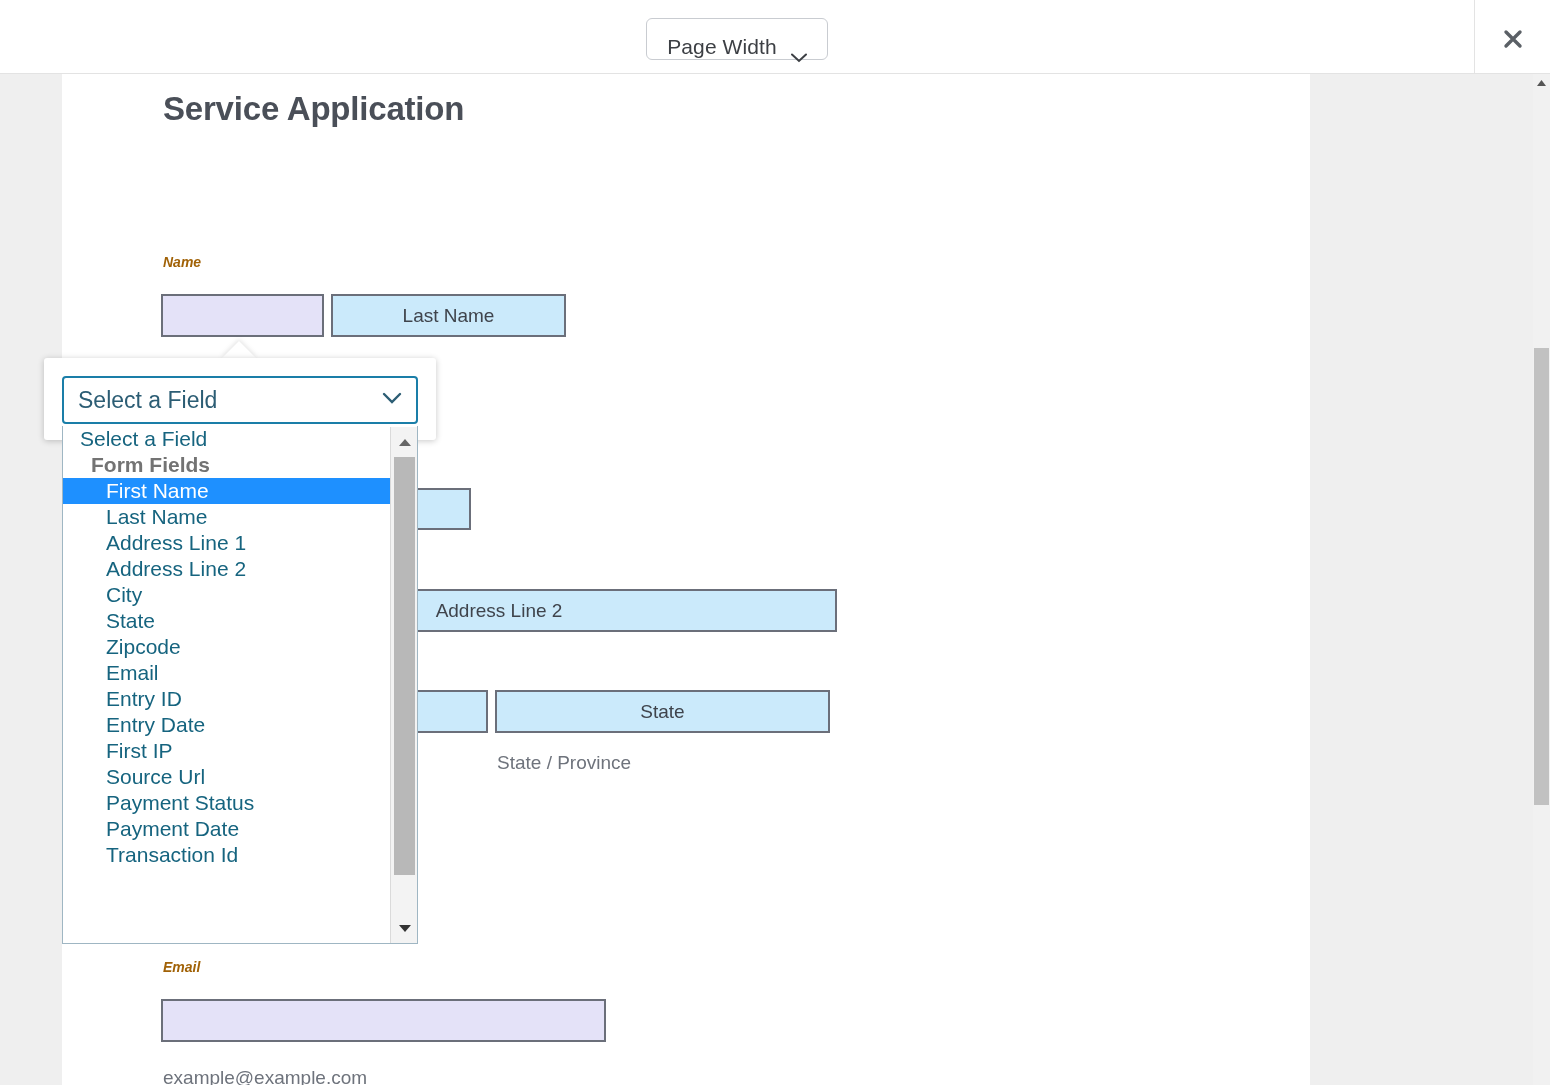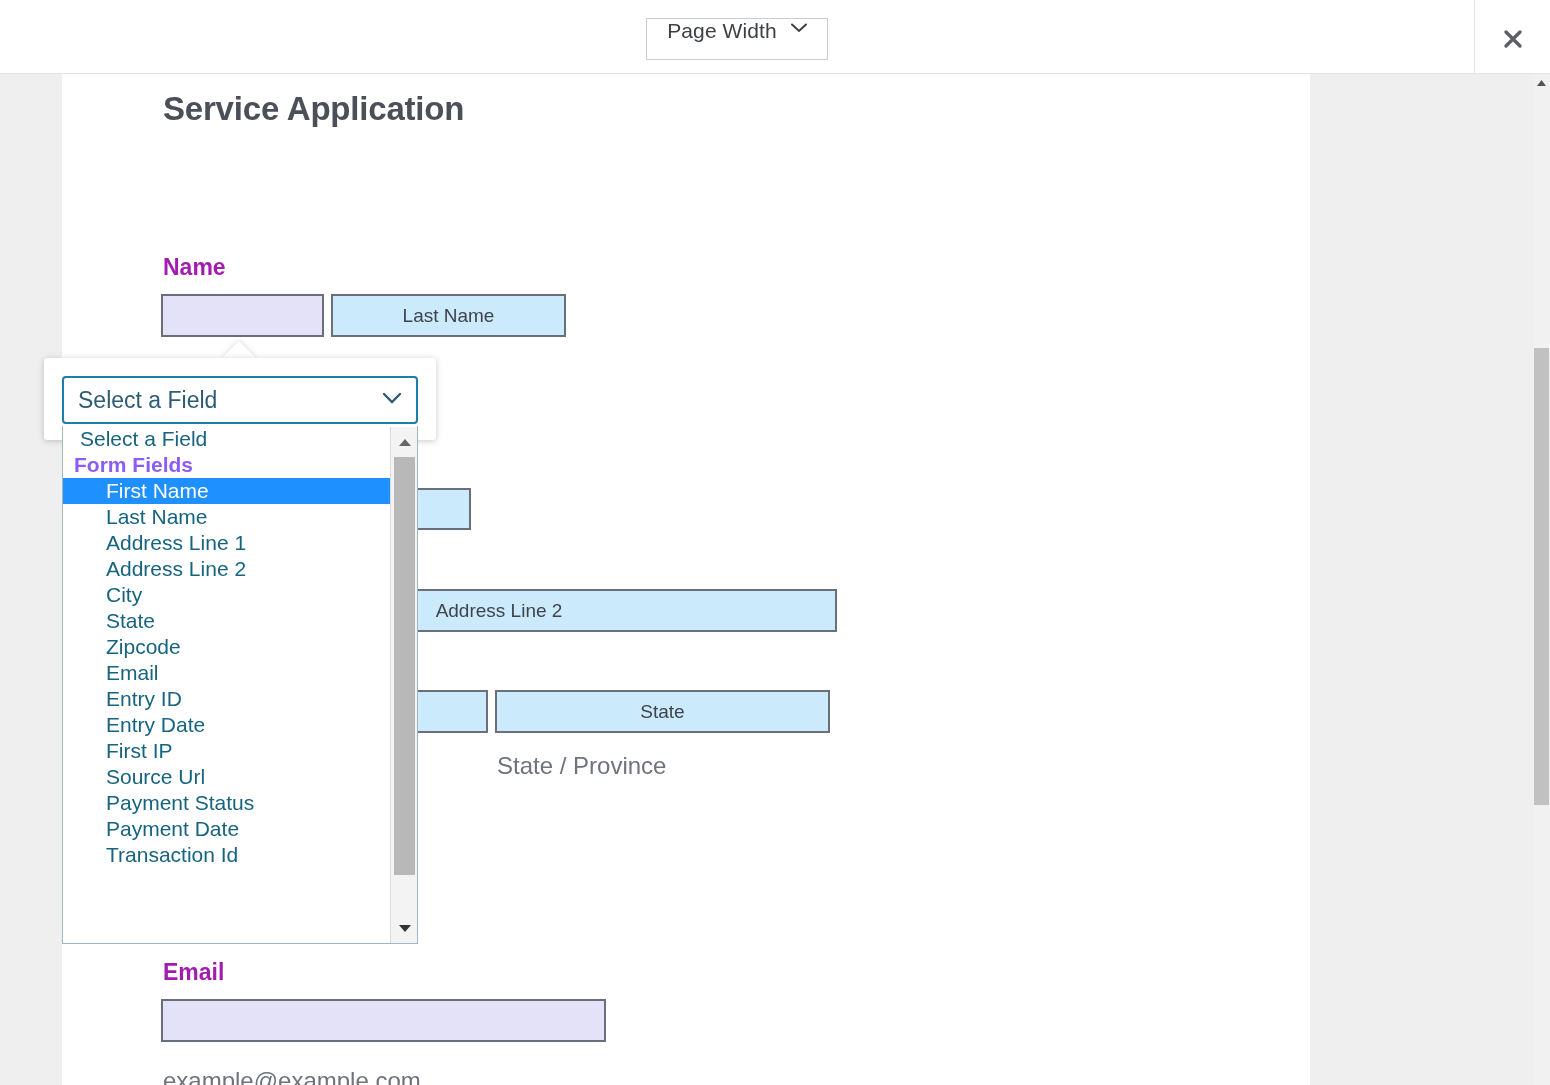--- a/index.html
+++ b/index.html
@@ -15,23 +15,23 @@
   .topbar {
     position: absolute; left: 0; top: 0;
     width: 1550px; height: 74px;
     background: #ffffff;
     border-bottom: 1px solid #e3e3e3;
   }
   .zoom-select {
     position: absolute; left: 646px; top: 18px;
     width: 182px; height: 42px;
     border: 1px solid #c9ccd1;
-    border-radius: 0;
-    background: #ffffff;
-    display: flex; align-items: flex-start; justify-content: center;
+    border-radius: 6px;
+    background: #ffffff;
+    display: flex; align-items: flex-end; justify-content: center;
     gap: 14px;
     cursor: pointer;
   }
   .zoom-select .zlabel {
     font-size: 21px; color: #3c3f44; letter-spacing: .1px;
   }
   .zoom-chev {
     width: 16px; height: 10px; display: block;
   }
   .topbar-divider {
@@ -59,25 +59,25 @@
   }
 
   
   .form-title {
     position: absolute; left: 101px; top: 16px;
     font-size: 33px; font-weight: bold;
     color: #4a4f58; letter-spacing: -0.2px;
   }
   .lbl {
     position: absolute;
-    font-size: 23px; font-weight: bold; color: #a21caf;
+    font-size: 14px; font-weight: bold; color: #a16207; font-style: italic;
   }
   .sublbl {
     position: absolute;
-    font-size: 24px; color: #6e737c;
+    font-size: 19px; color: #6e737c;
   }
   .fld {
     position: absolute;
     border: 2px solid #6b6f7a;
     background: #cbeafb;
     display: flex; align-items: center; justify-content: center;
     font-size: 19px; color: #3f444c;
   }
   .fld.lav { background: #e4e2f8; }
 
@@ -154,22 +154,22 @@
     height: 26px;
     font-size: 21px;
     color: #16647f;
     line-height: 26px;
     white-space: nowrap;
     padding-left: 17px;
     cursor: pointer;
   }
   .opt.group {
     font-weight: bold;
-    color: #8b5cf6;
-    padding-left: 11px;
+    color: #737373;
+    padding-left: 28px;
   }
   .opt.child { padding-left: 43px; }
   .opt.sel {
     background: #1e90ff;
     color: #ffffff;
     width: 328px;
   }
 
   
   .opt-scroll {

